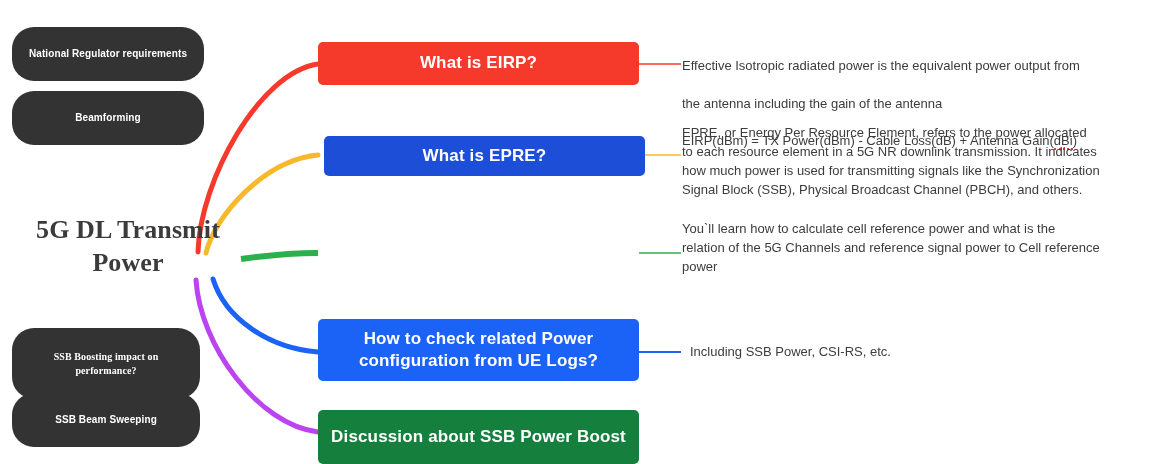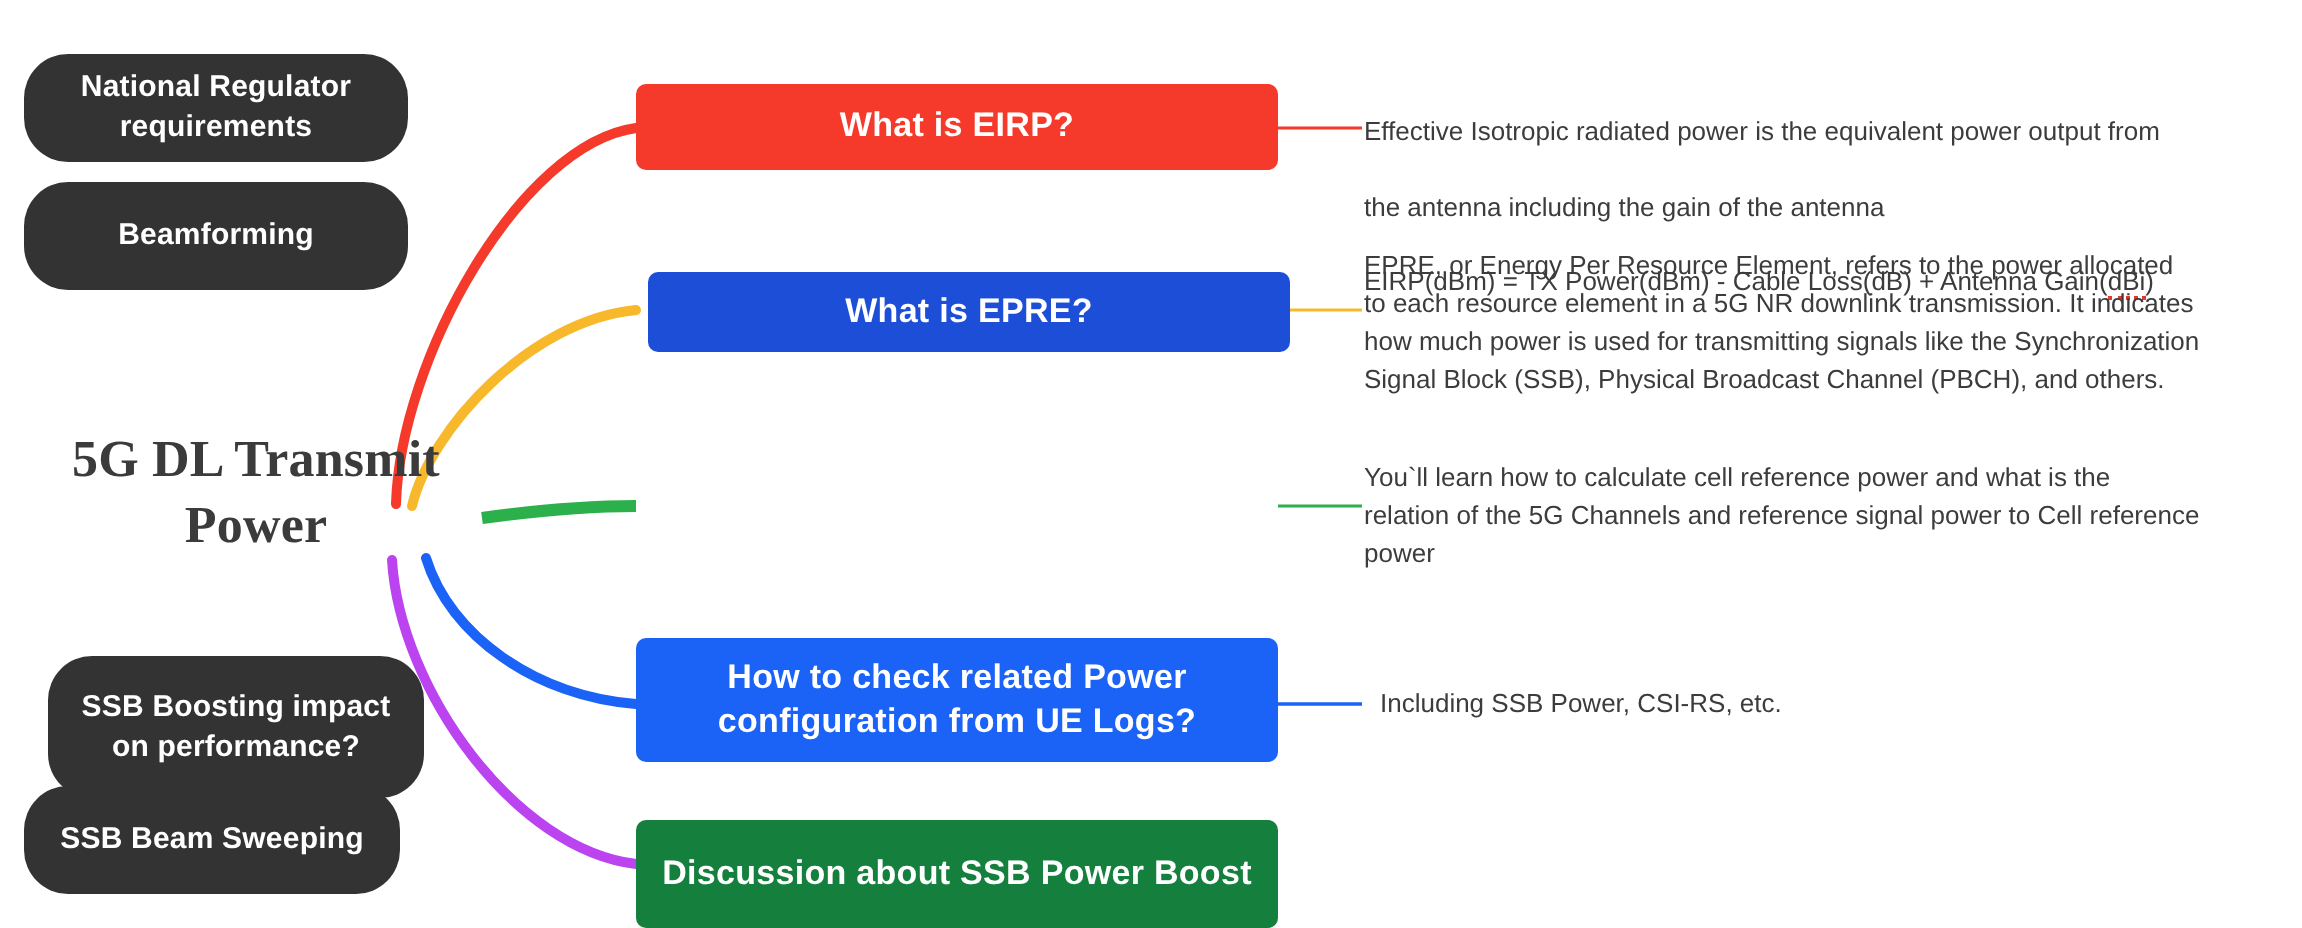--- a/index.html
+++ b/index.html
@@ -42,21 +42,21 @@
     letter-spacing: 0.1px;
     font-family: Liberation Serif, serif;
   }
 
   
   .pill {
     position: absolute;
     background: #333333;
     color: #ffffff;
     border-radius: 22px;
-    font-size: 15px;
+    font-size: 10px;
     font-weight: bold;
     line-height: 1.32;
     display: flex;
     align-items: center;
     justify-content: center;
     text-align: center;
     box-sizing: border-box;
     padding: 4px 14px;
     letter-spacing: 0.1px;
   }
@@ -113,21 +113,21 @@
     <line x1="639" y1="253" x2="681" y2="253" stroke="#2BB04C" stroke-width="1.6"></line>
     <line x1="639" y1="352" x2="681" y2="352" stroke="#1B62F7" stroke-width="1.8"></line>
   </svg>
 
   <div class="root-title">5G DL Transmit Power</div>
 
   <div class="pill" style="left:12px; top:27px; width:192px; height:54px;">National Regulator requirements</div>
 
   <div class="pill" style="left:12px; top:91px; width:192px; height:54px;">Beamforming</div>
 
-  <div class="pill" style="left:24px; top:328px; width:188px; height:71px;">SSB Boosting impact on performance?</div>
+  <div class="pill" style="left:12px; top:328px; width:188px; height:71px;font-family:Liberation Serif, serif;">SSB Boosting impact on performance?</div>
 
   <div class="pill" style="left:12px; top:393px; width:188px; height:54px;">SSB Beam Sweeping</div>
 
   <div class="topic" style="left:318px; top:42px; width:321px; height:43px; background:#F5392A;">What is EIRP?</div>
 
   <div class="topic" style="left:324px; top:136px; width:321px; height:40px; background:#1d4ed8;">What is EPRE?</div>
 
 
   <div class="topic" style="left:318px; top:319px; width:321px; height:62px; background:#1B62F7;">How to check related Power configuration from UE Logs?</div>
 
@@ -137,19 +137,19 @@
     <span>Effective Isotropic radiated power is the equivalent power output from</span><br>
     <span>the antenna including the gain of the antenna</span><br>
     <span>EIRP(dBm) = TX Power(dBm) - Cable Loss(dB) + Antenna Gain(</span><span class="spell-error">dBi</span><span>)</span>
   </div>
 
   <div class="desc" style="left:682px; top:124px; width:462px;">EPRE, or Energy Per Resource Element, refers to the power allocated
 to each resource element in a 5G NR downlink transmission. It indicates
 how much power is used for transmitting signals like the Synchronization
 Signal Block (SSB), Physical Broadcast Channel (PBCH), and others.</div>
 
-  <div class="desc" style="left:682px; top:230px; width:460px;">You`ll learn how to calculate cell reference power and what is the
+  <div class="desc" style="left:682px; top:220px; width:460px;">You`ll learn how to calculate cell reference power and what is the
 relation of the 5G Channels and reference signal power to Cell reference
 power</div>
 
   <div class="desc" style="left:690px; top:343px; width:400px;">Including SSB Power, CSI-RS, etc.</div>
 
 </div>
 
 </body></html>

